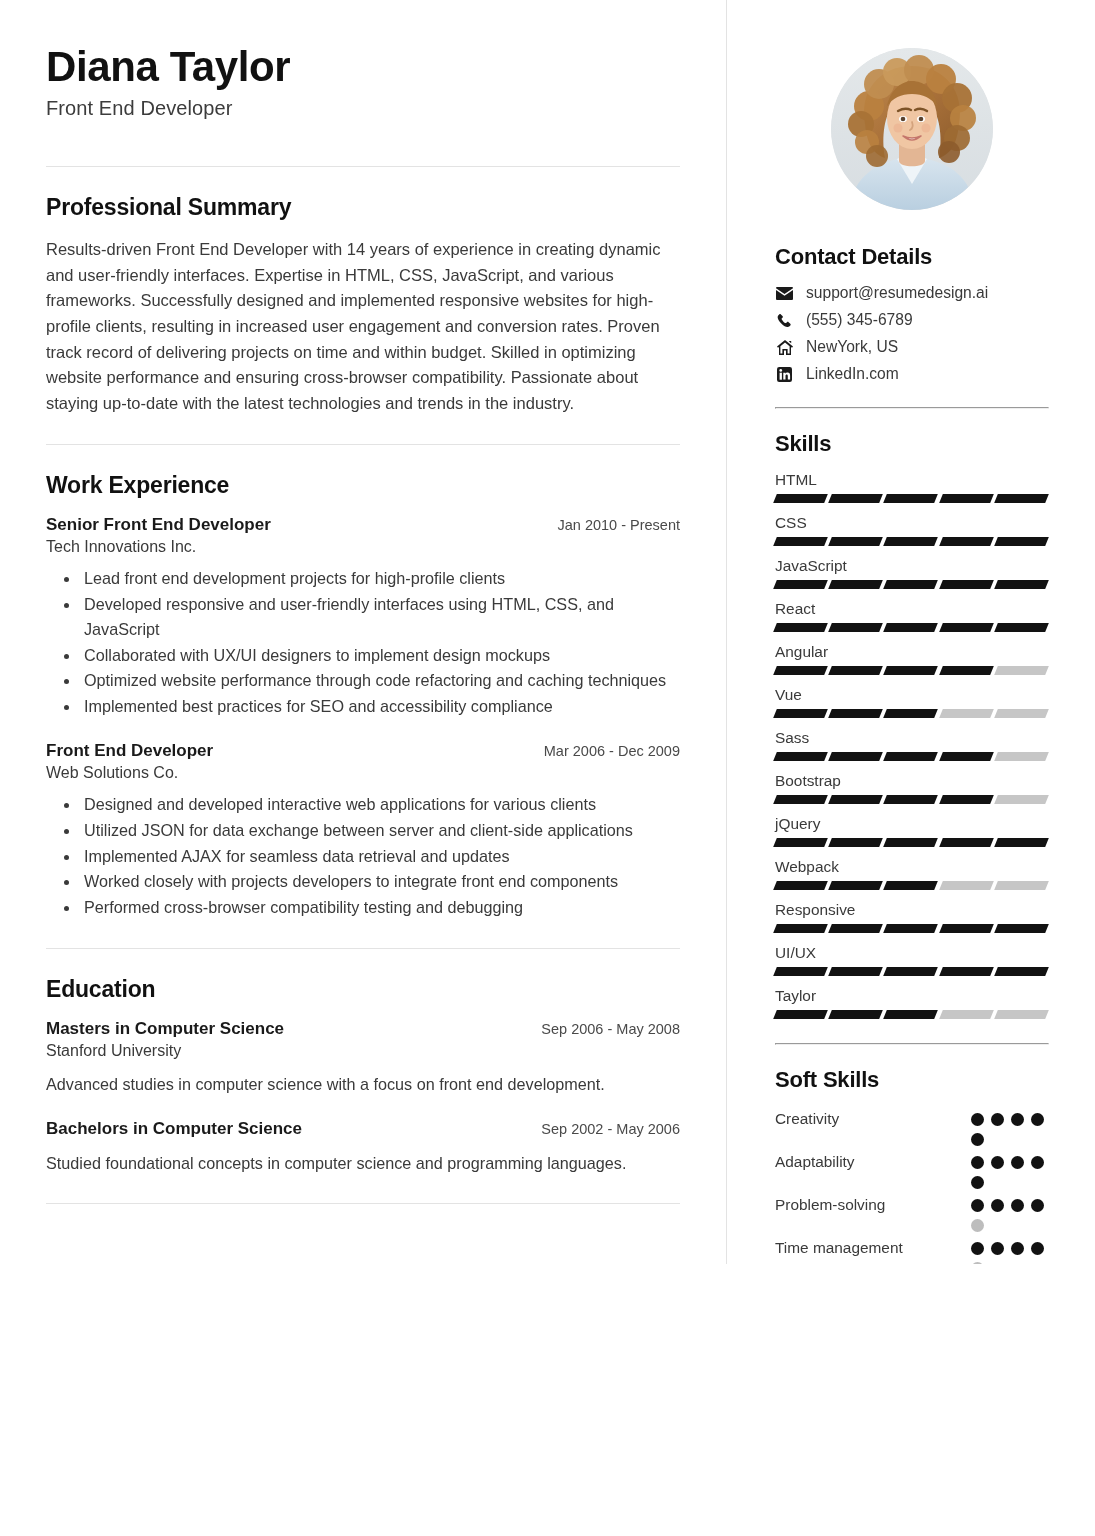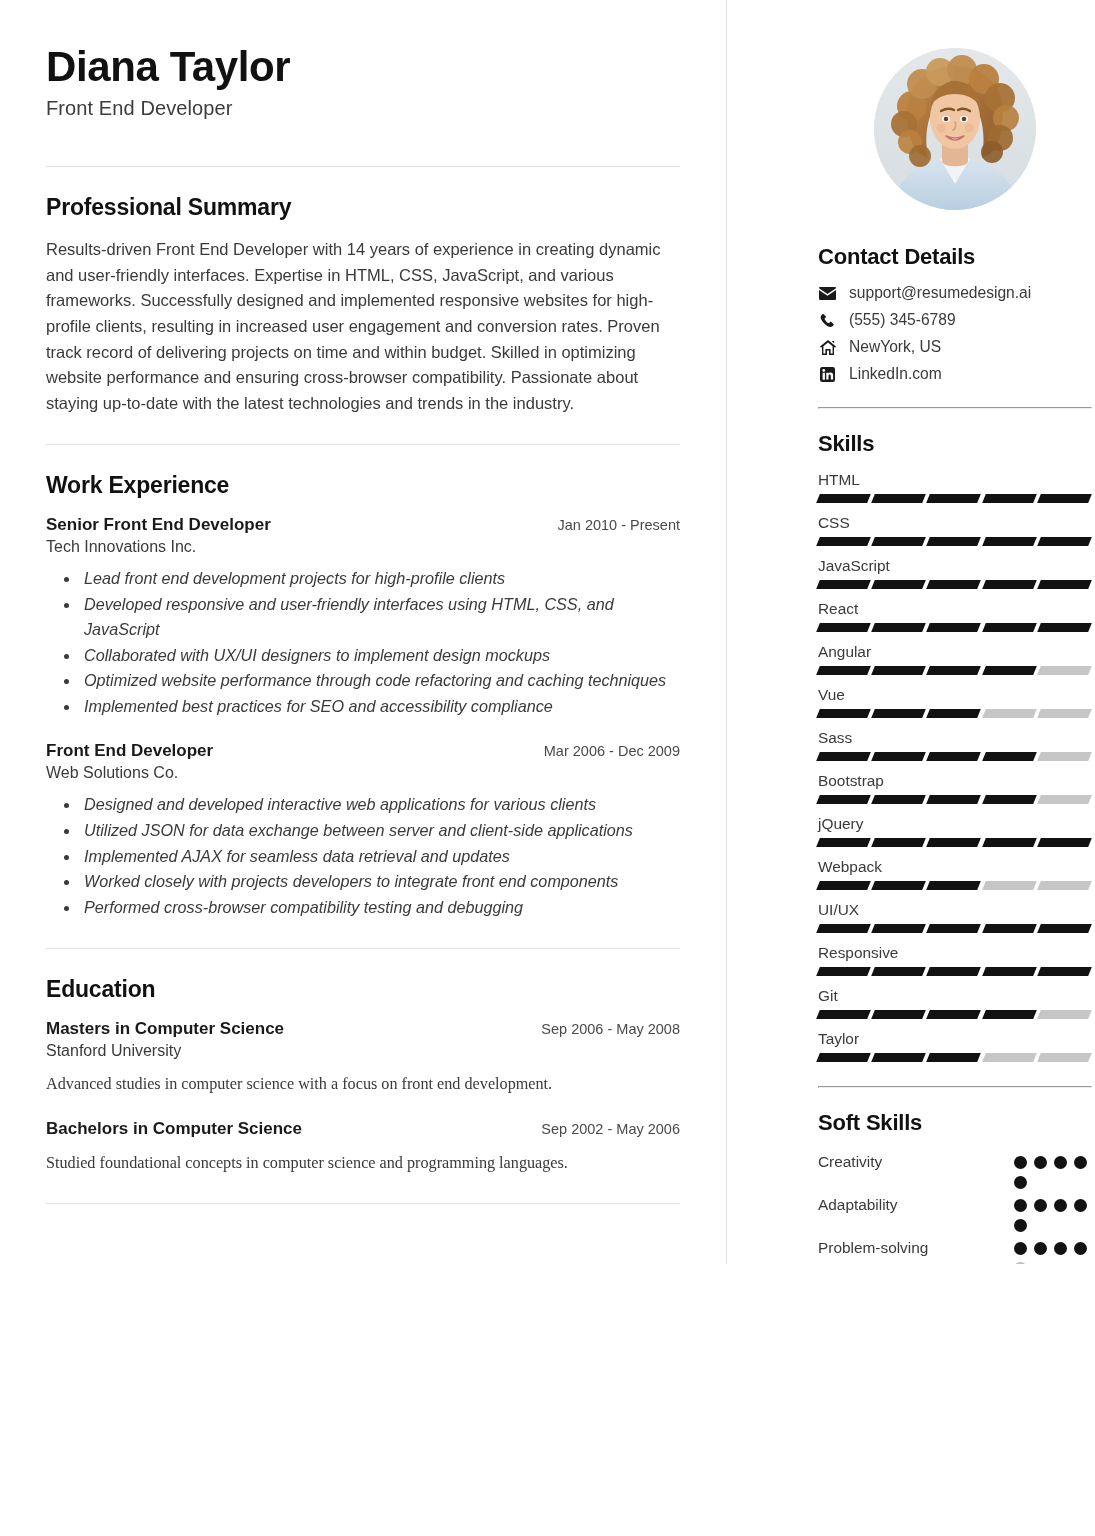--- a/index.html
+++ b/index.html
@@ -13,21 +13,20 @@
     -webkit-font-smoothing: antialiased;
   }
 
   .page {
     position: relative;
     width: 1095px;
     height: 1264px;
     background: #ffffff;
     display: flex;
     overflow: hidden;
-    gap: 43px;
   }
 
   
   .left-col {
     width: 727px;
     flex: 0 0 727px;
     padding: 44px 46px 0 46px;
     border-right: 1px solid #e3e3e3;
   }
 
@@ -99,30 +98,28 @@
   ul.bullets {
     margin: 10px 0 0 0;
     padding-left: 34px;
   }
   ul.bullets li {
     font-size: 16.2px;
     line-height: 1.53;
     color: #3a3a3a;
     margin-bottom: 1px;
     padding-left: 4px;
-    font-style: italic;
   }
   ul.bullets li::marker { font-size: 15px; }
 
   .edu-desc {
     font-size: 16.2px;
     line-height: 1.53;
     color: #3a3a3a;
     margin-top: 12px;
-    font-family: Liberation Serif, serif;
   }
   .edu-entry + .edu-entry { margin-top: 22px; }
 
   .hr-sec { margin-top: 28px; }
 
   
   .right-col {
     width: 368px;
     flex: 0 0 368px;
     padding: 48px 46px 0 48px;
@@ -532,47 +529,37 @@
             <div class="skill-name">Webpack</div>
             <div class="skill-bar">
               <span class="seg on"></span>
               <span class="seg on"></span>
               <span class="seg on"></span>
               <span class="seg"></span>
               <span class="seg"></span>
             </div>
           </div>
           <div class="skill-row">
+            <div class="skill-name">Responsive</div>
+            <div class="skill-bar">
+              <span class="seg on"></span>
+              <span class="seg on"></span>
+              <span class="seg on"></span>
+              <span class="seg on"></span>
+              <span class="seg on"></span>
+            </div>
+          </div>
+          <div class="skill-row">
             <div class="skill-name">UI/UX</div>
             <div class="skill-bar">
               <span class="seg on"></span>
               <span class="seg on"></span>
               <span class="seg on"></span>
               <span class="seg on"></span>
               <span class="seg on"></span>
-            </div>
-          </div>
-          <div class="skill-row">
-            <div class="skill-name">Responsive</div>
-            <div class="skill-bar">
-              <span class="seg on"></span>
-              <span class="seg on"></span>
-              <span class="seg on"></span>
-              <span class="seg on"></span>
-              <span class="seg on"></span>
-            </div>
-          </div>
-          <div class="skill-row">
-            <div class="skill-name">Git</div>
-            <div class="skill-bar">
-              <span class="seg on"></span>
-              <span class="seg on"></span>
-              <span class="seg on"></span>
-              <span class="seg on"></span>
-              <span class="seg"></span>
             </div>
           </div>
           <div class="skill-row">
             <div class="skill-name">Taylor</div>
             <div class="skill-bar">
               <span class="seg on"></span>
               <span class="seg on"></span>
               <span class="seg on"></span>
               <span class="seg"></span>
               <span class="seg"></span>

